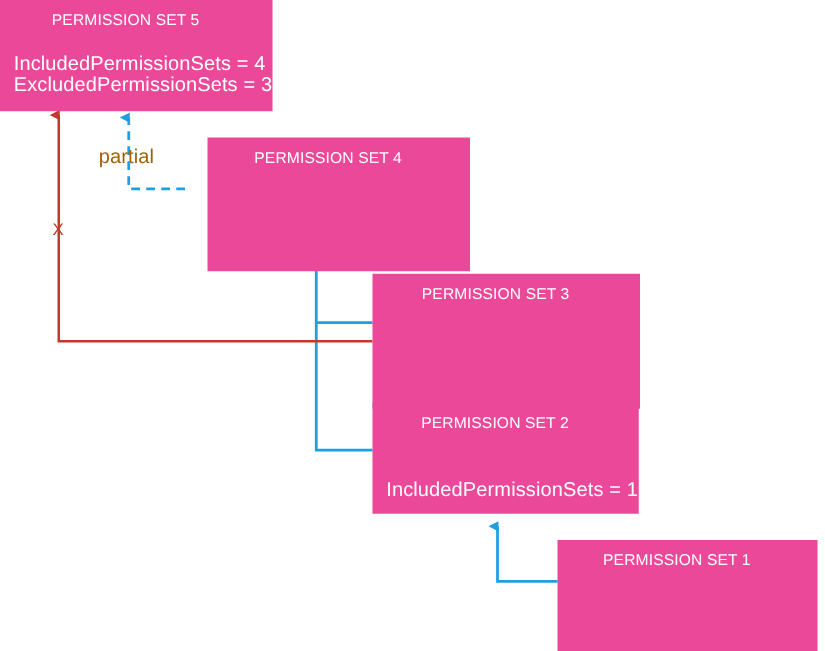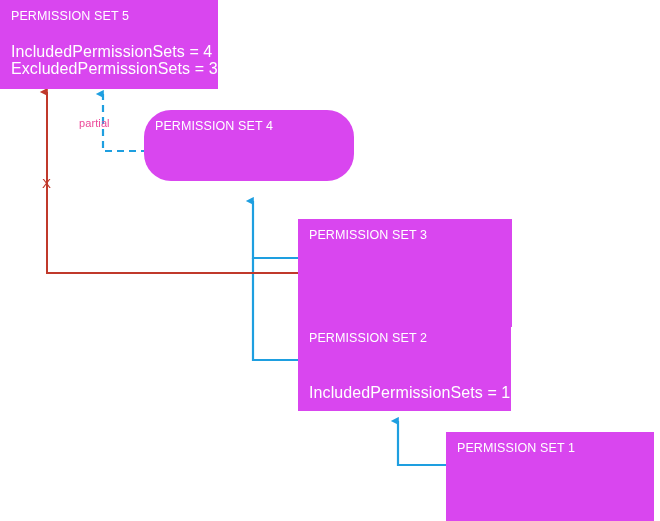--- a/index.html
+++ b/index.html
@@ -12,25 +12,26 @@
   }
   #canvas {
     position: relative;
     width: 660px;
     height: 521px;
     background: #ffffff;
     overflow: hidden;
   }
   .ps-box {
     position: absolute;
-    background: #d946ef;
+    background: #ec4899;
     box-sizing: border-box;
     padding: 9px 28px 0 11px;
     color: #ffffff;
     z-index: 3;
+    text-align: center;
   }
   .ps-title {
     font-size: 12.5px;
     line-height: 15px;
     letter-spacing: 0.1px;
     white-space: nowrap;
   }
   .ps-attrs {
     position: absolute;
     left: 11px;
@@ -42,22 +43,22 @@
   .svg-layer {
     position: absolute;
     left: 0;
     top: 0;
     width: 660px;
     height: 521px;
     z-index: 2;
   }
   .edge-label {
     position: absolute;
-    font-size: 11px;
-    color: #ec4899;
+    font-size: 16px;
+    color: #a16207;
     letter-spacing: 0.1px;
     z-index: 5;
     white-space: nowrap;
   }
   .x-mark {
     position: absolute;
     font-size: 13.5px;
     color: #C0392B;
     z-index: 5;
     white-space: nowrap;
@@ -98,21 +99,21 @@
       <path d="M148,151 L103,151 L103,94" fill="none" stroke="#1E9FE0" stroke-width="2.2" stroke-dasharray="7 5" marker-end="url(#arrow-blue-dash)"></path>
     </g>
   </svg>
 
   <div class="ps-box" style="left:0px; top:0px; width:218px; height:89px;">
     <div class="ps-title">PERMISSION SET 5</div>
     <div class="ps-attrs" style="top:43px;">IncludedPermissionSets = 4</div>
     <div class="ps-attrs" style="top:60px;">ExcludedPermissionSets = 3</div>
   </div>
 
-  <div class="ps-box" style="left:144px; top:110px; width:210px; height:71px;border-radius:27px;">
+  <div class="ps-box" style="left:166px; top:110px; width:210px; height:107px;">
     <div class="ps-title">PERMISSION SET 4</div>
   </div>
 
   <div class="ps-box" style="left:298px; top:219px; width:214px; height:108px;">
     <div class="ps-title">PERMISSION SET 3</div>
   </div>
 
   <div class="ps-box" style="left:298px; top:322px; width:213px; height:89px;">
     <div class="ps-title">PERMISSION SET 2</div>
     <div class="ps-attrs" style="top:62px;">IncludedPermissionSets = 1</div>

